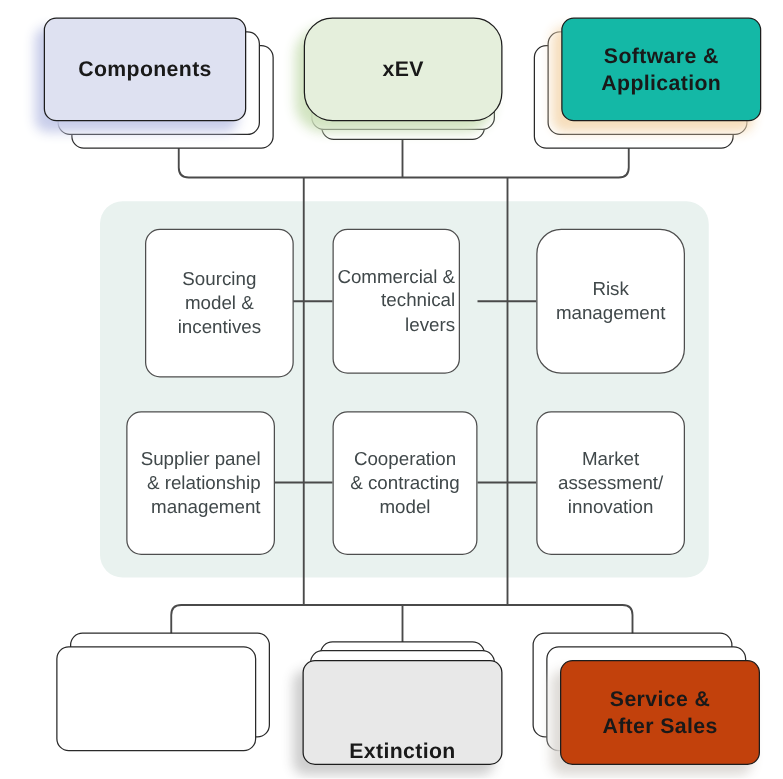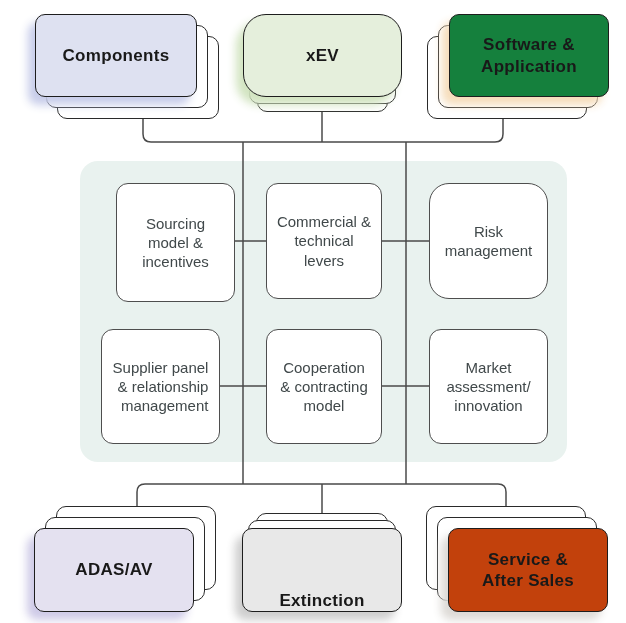--- a/index.html
+++ b/index.html
@@ -31,21 +31,21 @@
     z-index:6;border:1.6px solid #1d1d1d;
     display:flex;align-items:center;justify-content:center;text-align:center;
   }
   .card.bottom{height:84px;}
   .card-label{
     font-weight:bold;font-size:17px;line-height:1.25;color:#191919;
     letter-spacing:.3px;white-space:pre-line;
   }
   .fill-components{background:#dee1f1;box-shadow:-7px 8px 9px rgba(197,202,233,.95);}
   .fill-xev{background:#e5efdc;box-shadow:-7px 8px 9px rgba(208,227,190,.95);}
-  .fill-software{background:#15803d;box-shadow:-7px 8px 9px rgba(246,219,183,.95);}
+  .fill-software{background:#14b8a6;box-shadow:-7px 8px 9px rgba(246,219,183,.95);}
   .fill-adas{background:#e4e1f0;box-shadow:-7px 8px 9px rgba(203,199,230,.95);}
   .fill-extinction{background:#e8e8e8;box-shadow:-7px 8px 9px rgba(203,203,203,.95);}
   .fill-service{background:#c2410c;box-shadow:-7px 8px 9px rgba(219,216,212,.95);}
 </style>
 </head>
 <body>
 
 <div class="canvas">
 
   <svg class="connectors" width="626" height="623" viewBox="0 0 626 623">
@@ -63,21 +63,21 @@
     </g>
   </svg>
 
   <div class="panel"></div>
 
   <div class="ibox" style="left:116px;top:183px;width:119px;height:119px;">
     <span class="itext">Sourcing
 model &amp;
 incentives</span>
   </div>
-  <div class="ibox" style="left:266px;top:183px;width:116px;height:116px;">
+  <div class="ibox" style="left:266px;top:183px;width:102px;height:116px;text-align:right;">
     <span class="itext">Commercial &amp;
 technical
 levers</span>
   </div>
   <div class="ibox" style="left:429px;top:183px;width:119px;height:116px;border-radius:20px;">
     <span class="itext">Risk
 management</span>
   </div>
   <div class="ibox" style="left:101px;top:329px;width:119px;height:115px;text-align:right;">
     <span class="itext">Supplier panel
@@ -109,23 +109,20 @@
 
   <div class="card back" style="left:427px;top:36px;width:160px;"></div>
   <div class="card back1" style="left:438px;top:25px;width:160px;"></div>
   <div class="card front fill-software" style="left:449px;top:14px;width:160px;">
     <span class="card-label">Software &amp;
 Application</span>
   </div>
 
   <div class="card back bottom" style="left:56px;top:506px;width:160px;"></div>
   <div class="card back1 bottom" style="left:45px;top:517px;width:160px;"></div>
-  <div class="card front bottom fill-adas" style="left:34px;top:528px;width:160px;">
-    <span class="card-label">ADAS/AV</span>
-  </div>
 
   <div class="card back bottom" style="left:256px;top:513px;width:132px;"></div>
   <div class="card back1 bottom" style="left:248px;top:520px;width:148px;"></div>
   <div class="card front bottom fill-extinction" style="left:242px;top:528px;width:160px;align-items:flex-end;">
     <span class="card-label">Extinction</span>
   </div>
 
   <div class="card back bottom" style="left:426px;top:506px;width:160px;"></div>
   <div class="card back1 bottom" style="left:437px;top:517px;width:160px;"></div>
   <div class="card front bottom fill-service" style="left:448px;top:528px;width:160px;">

